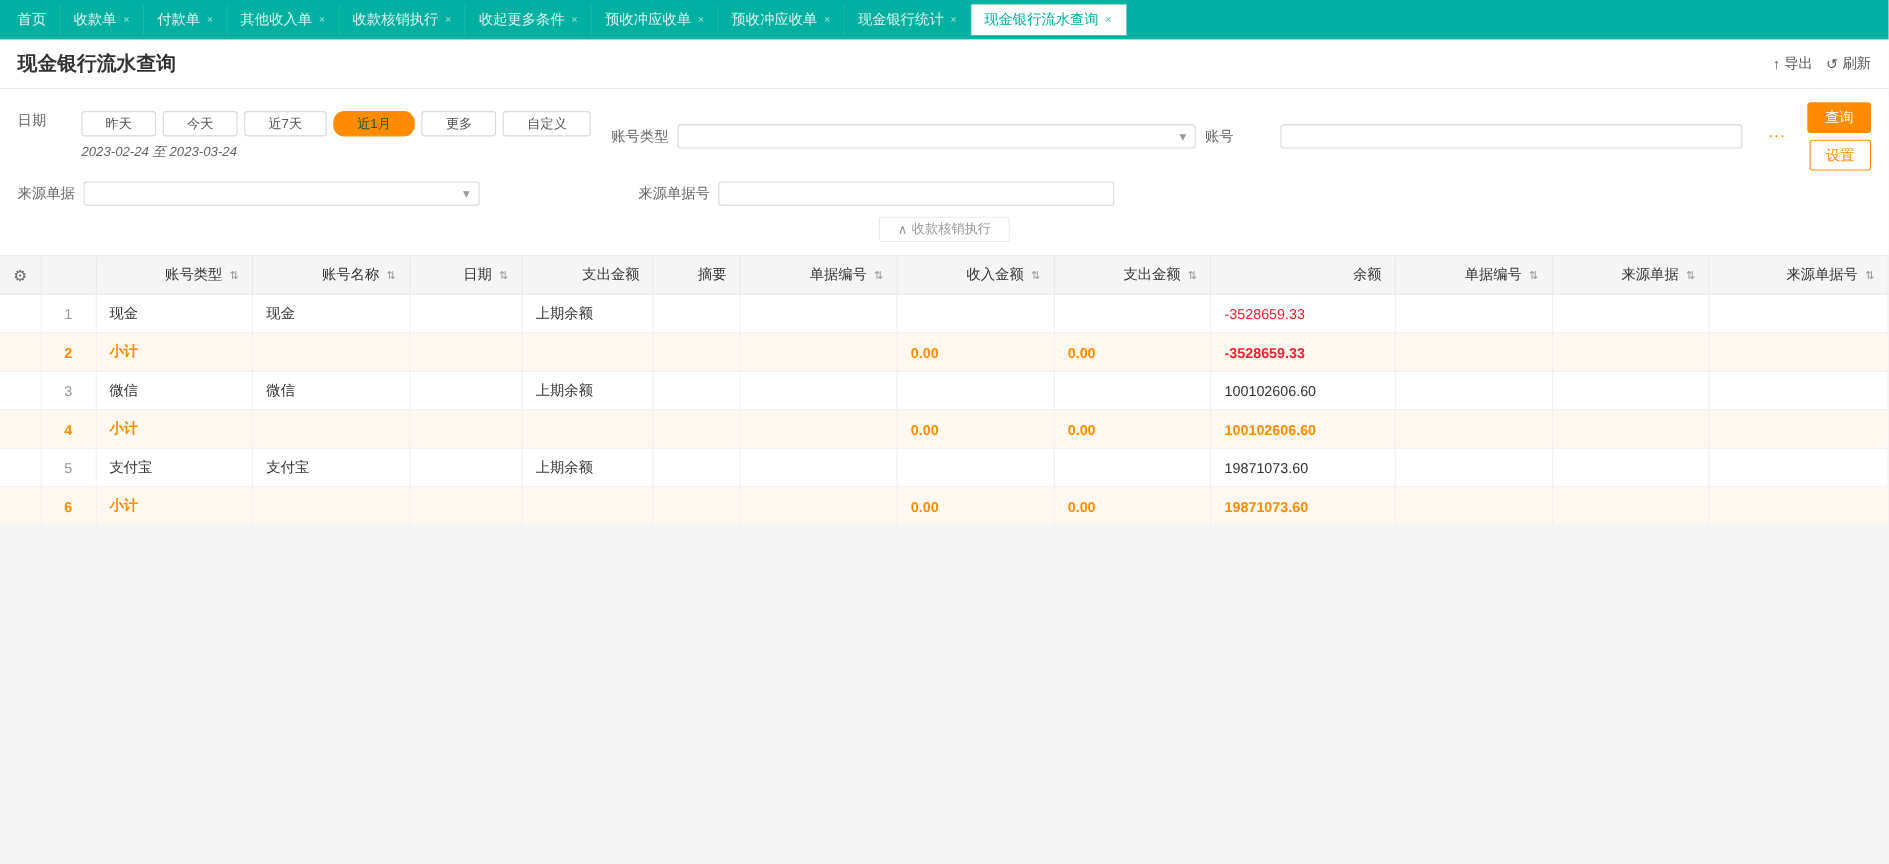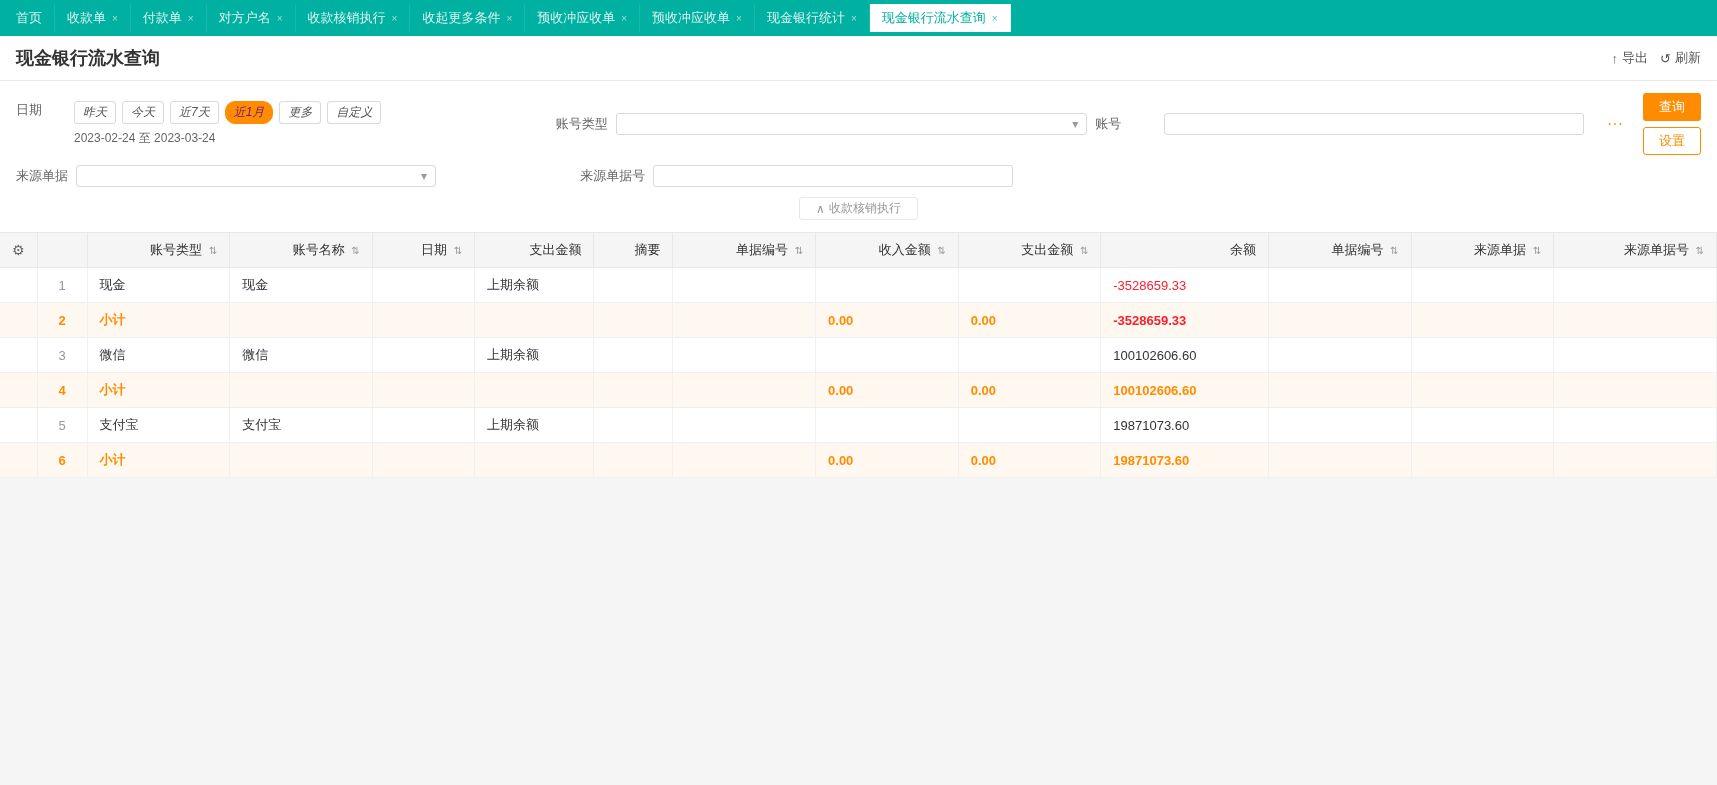--- a/index.html
+++ b/index.html
@@ -80,39 +80,39 @@
       font-size: 13px;
       white-space: nowrap;
       min-width: 50px;
     }
     .date-filter-btns {
       display: flex;
       align-items: center;
       gap: 6px;
     }
     .date-btn {
-      padding: 2px 8px;
+      padding: 2px 21px;
       border: 1px solid #d9d9d9;
       border-radius: 3px;
       cursor: pointer;
       font-size: 12px;
       color: #555;
       background: #fff;
-      font-style: italic;
     }
     .date-btn.active {
       background: #ff8c00;
-      color: #701a75;
+      color: #14532d;
       border-color: #ff8c00;
       border-radius: 10px;
     }
     .date-range-text {
       color: #666;
       font-size: 12px;
       margin-top: 2px;
+      font-style: italic;
     }
     .filter-select {
       display: flex;
       align-items: center;
       border: 1px solid #d9d9d9;
       border-radius: 3px;
       padding: 3px 8px;
       min-width: 200px;
       cursor: pointer;
       background: #fff;
@@ -149,20 +149,21 @@
       border-radius: 3px;
       padding: 4px 14px;
       cursor: pointer;
       font-size: 13px;
     }
     .action-btns {
       display: flex;
       flex-direction: column;
       gap: 6px;
       margin-left: 8px;
+      align-items: flex-end;
     }
     .collapse-bar {
       display: flex;
       justify-content: center;
       margin-top: 4px;
     }
     .collapse-btn {
       display: flex;
       align-items: center;
       gap: 4px;
@@ -238,21 +239,21 @@
   </div>
   <div class="nav-tab">
     <span>收款单</span>
     <span class="close-icon">×</span>
   </div>
   <div class="nav-tab">
     <span>付款单</span>
     <span class="close-icon">×</span>
   </div>
   <div class="nav-tab">
-    <span>对方户名</span>
+    <span>其他收入单</span>
     <span class="close-icon">×</span>
   </div>
   <div class="nav-tab">
     <span>收款核销执行</span>
     <span class="close-icon">×</span>
   </div>
   <div class="nav-tab">
     <span>收起更多条件</span>
     <span class="close-icon">×</span>
   </div>

